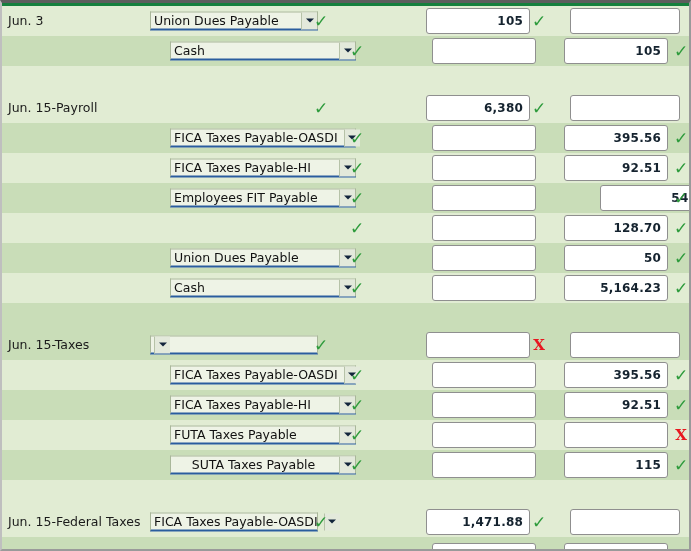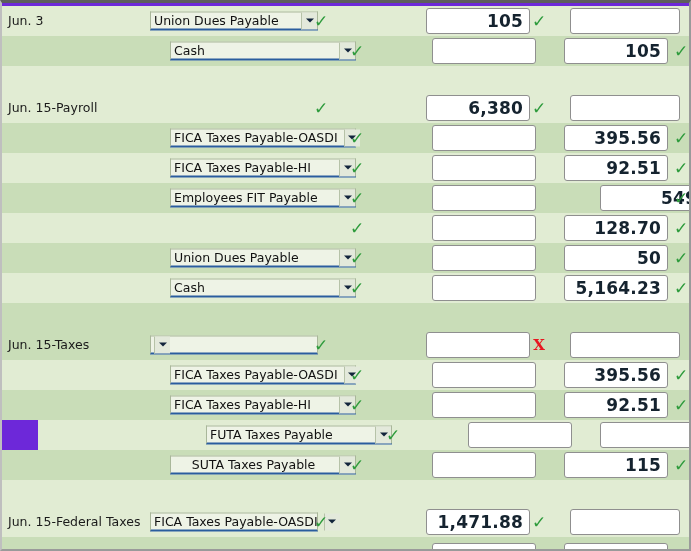--- a/index.html
+++ b/index.html
@@ -10,21 +10,21 @@
     font-family:"DejaVu Sans","Liberation Sans",sans-serif;
     -webkit-font-smoothing:none;
   }
   #journal{
     position:relative;width:691px;height:551px;
     box-sizing:border-box;
     border-top:3px solid #5d5d5d;
     border-left:2px solid #bfbfbf;
     border-right:2px solid #9a9a9a;
     border-bottom:2px solid #9a9a9a;
-    background:#6d28d9;
+    background:#15803d;
     overflow:hidden;
   }
   .row{
     position:absolute;left:0;right:0;
     box-sizing:border-box;
   }
   .row.light{background:#e1ecd3;}
   .row.dark{background:#c9ddb8;}
   .row.spacer{}
 
@@ -68,21 +68,21 @@
   .money{
     position:absolute;top:50%;
     transform:translateY(-50%);
     box-sizing:border-box;
     height:26px;width:104px;
     background:#ffffff;
     border:1px solid #8f8f8f;
     border-radius:3px;
     display:flex;align-items:center;justify-content:flex-end;
     padding-right:6px;
-    font-size:17px;font-weight:bold;color:#15232f;
+    font-size:12px;font-weight:bold;color:#15232f;
     letter-spacing:.2px;
   }
 
   
   .mark{
     position:absolute;top:50%;
     transform:translateY(-50%);
     font-size:15px;line-height:1;font-weight:bold;
     width:14px;text-align:center;
   }
@@ -222,21 +222,21 @@
         <span class="lbl">FICA Taxes Payable-HI</span>
         <span class="arrowbox">
           <i></i>
         </span>
       </div>
       <span class="mark ok" style="left: 348px;">✓</span>
       <div class="money" style="left: 430px; width: 104px;"></div>
       <div class="money" style="left: 562px; width: 104px;">92.51</div>
       <span class="mark ok" style="left: 672px;">✓</span>
     </div>
-    <div class="row light" style="top: 417px; height: 30px; margin-left: 36px;">
+    <div class="row light" style="top: 417px; height: 30px;">
       <div class="acct" style="left: 168px; width: 186px;">
         <span class="lbl">FUTA Taxes Payable</span>
         <span class="arrowbox">
           <i></i>
         </span>
       </div>
       <span class="mark ok" style="left: 348px;">✓</span>
       <div class="money" style="left: 430px; width: 104px;"></div>
       <div class="money" style="left: 562px; width: 104px;"></div>
       <span class="mark bad" style="left: 672px;">X</span>

